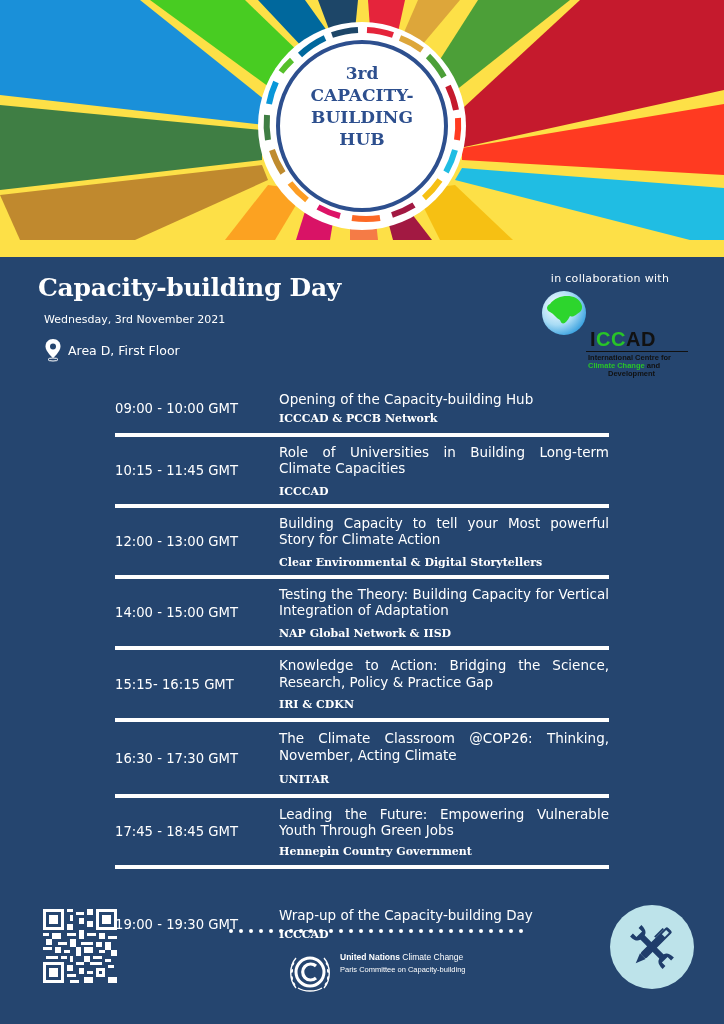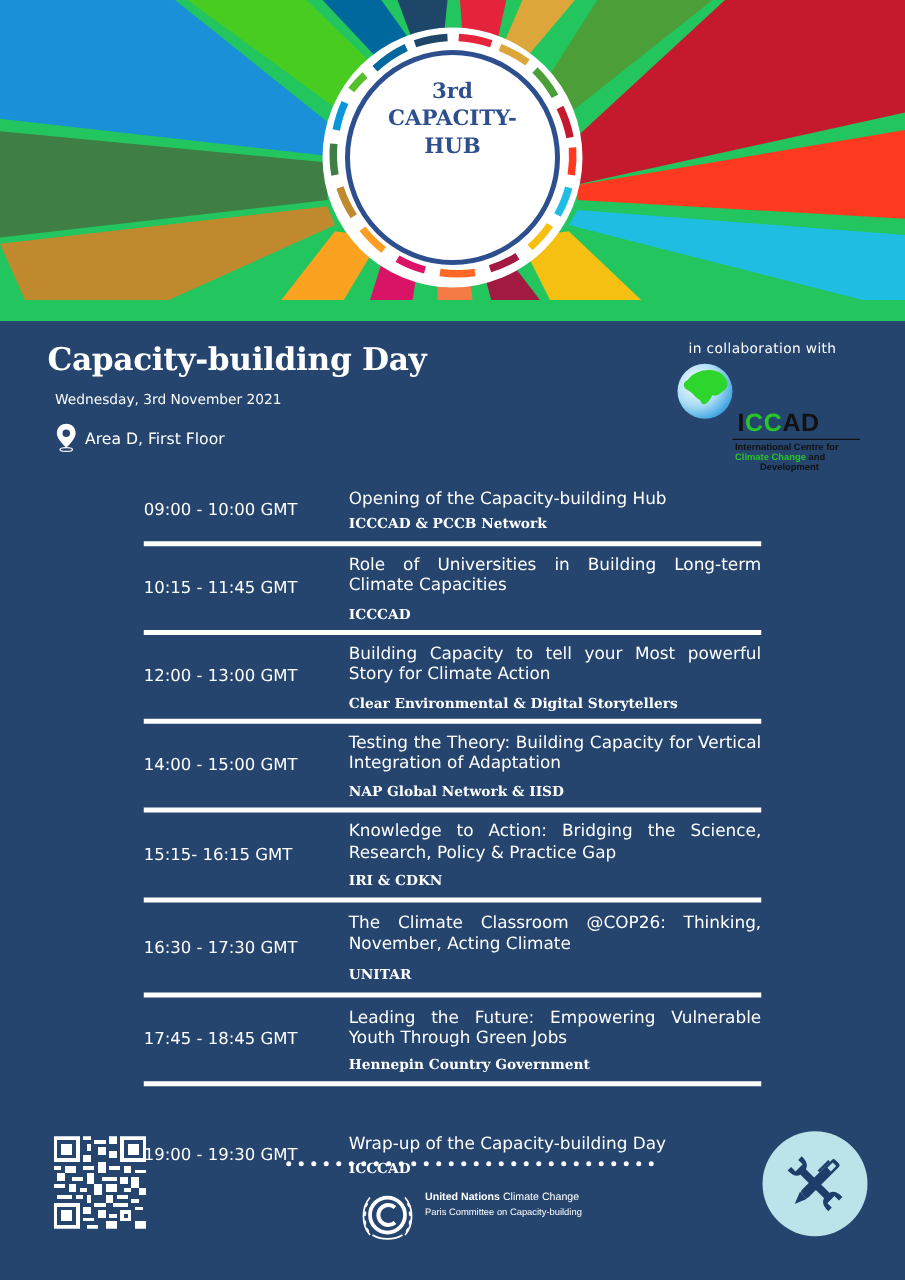--- a/index.html
+++ b/index.html
@@ -1,19 +1,19 @@
 <!DOCTYPE html>
 <html><head>
 <meta charset="utf-8">
 <style>
   * { margin: 0; padding: 0; box-sizing: border-box; }
   html, body { width: 724px; height: 1024px; overflow: hidden; }
   body { background: #25456f; font-family: "DejaVu Sans", sans-serif; color: #fff; position: relative; }
 
-  .hero { position: absolute; left: 0; top: 0; width: 724px; height: 257px; background: #22c55e; overflow: hidden; }
+  .hero { position: absolute; left: 0; top: 0; width: 724px; height: 257px; background: #fde047; overflow: hidden; }
   .hero svg { position: absolute; left: 0; top: 0; }
   .hub-title { position: absolute; left: 290px; top: 62px; width: 144px; text-align: center;
     font-family: "DejaVu Serif", serif; font-weight: bold; color: #2d4f8e; font-size: 17px; line-height: 22px; }
 
   .main { position: absolute; left: 0; top: 257px; width: 724px; height: 767px; background: #25456f; }
 
   .day-title { position: absolute; left: 38px; top: 273px; font-family: "DejaVu Serif", serif; font-size: 25px; color: #fff; font-weight: bold; letter-spacing: -0.3px; }
   .day-date { position: absolute; left: 44px; top: 313px; font-size: 11px; color: #fff; }
   .location { position: absolute; left: 44px; top: 338px; display: flex; align-items: center; gap: 6px; }
   .location .pin { width: 18px; height: 24px; }
@@ -90,20 +90,21 @@
       <path d="M 283 173 A 96 96 0 0 1 272 150" stroke="#bf8b2e"></path>
       <path d="M 268 140 A 96 96 0 0 1 267 115" stroke="#3f7e44"></path>
       <path d="M 269 104 A 96 96 0 0 1 276 82" stroke="#0a97d9"></path>
       <path d="M 281 72 A 96 96 0 0 1 292 60" stroke="#56c02b"></path>
     </g>
     <circle cx="362" cy="126" r="84" fill="#ffffff" stroke="#2d4f8e" stroke-width="4"></circle>
   </svg>
   <div class="hub-title">
     <div>3rd</div>
     <div>CAPACITY-</div>
+    <div>BUILDING</div>
     <div>HUB</div>
   </div>
 </div>
 
 <div class="main"></div>
 
 <div class="day-title">Capacity-building Day</div>
 <div class="day-date">Wednesday, 3rd November 2021</div>
 <div class="location">
   <svg class="pin" viewBox="0 0 18 24">

